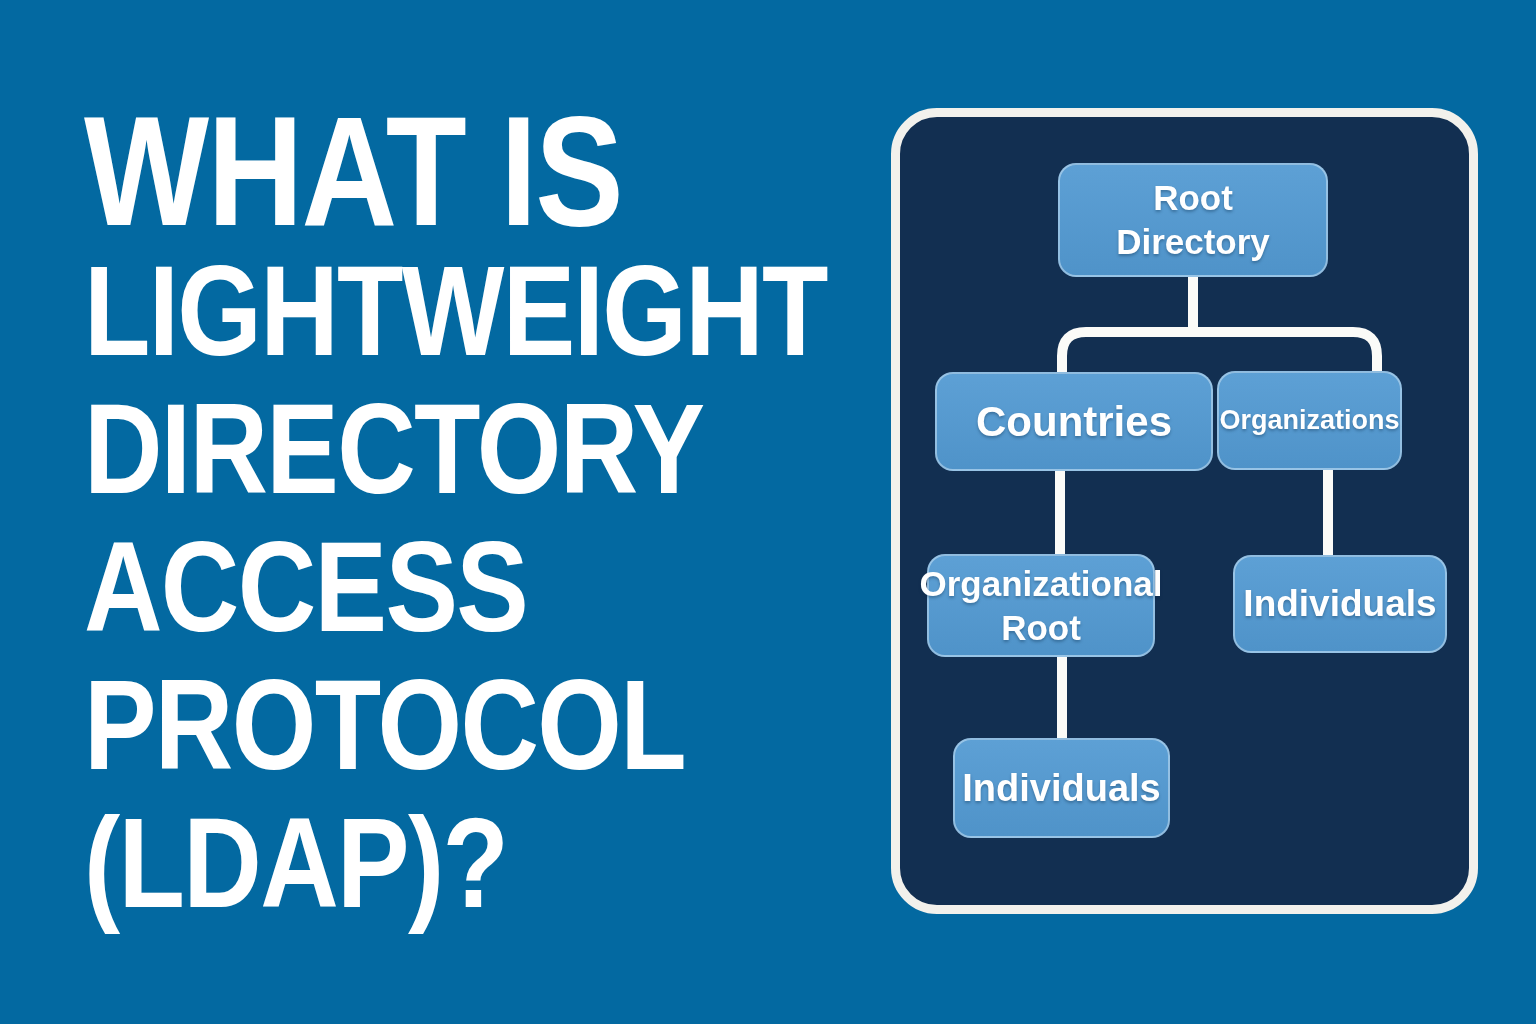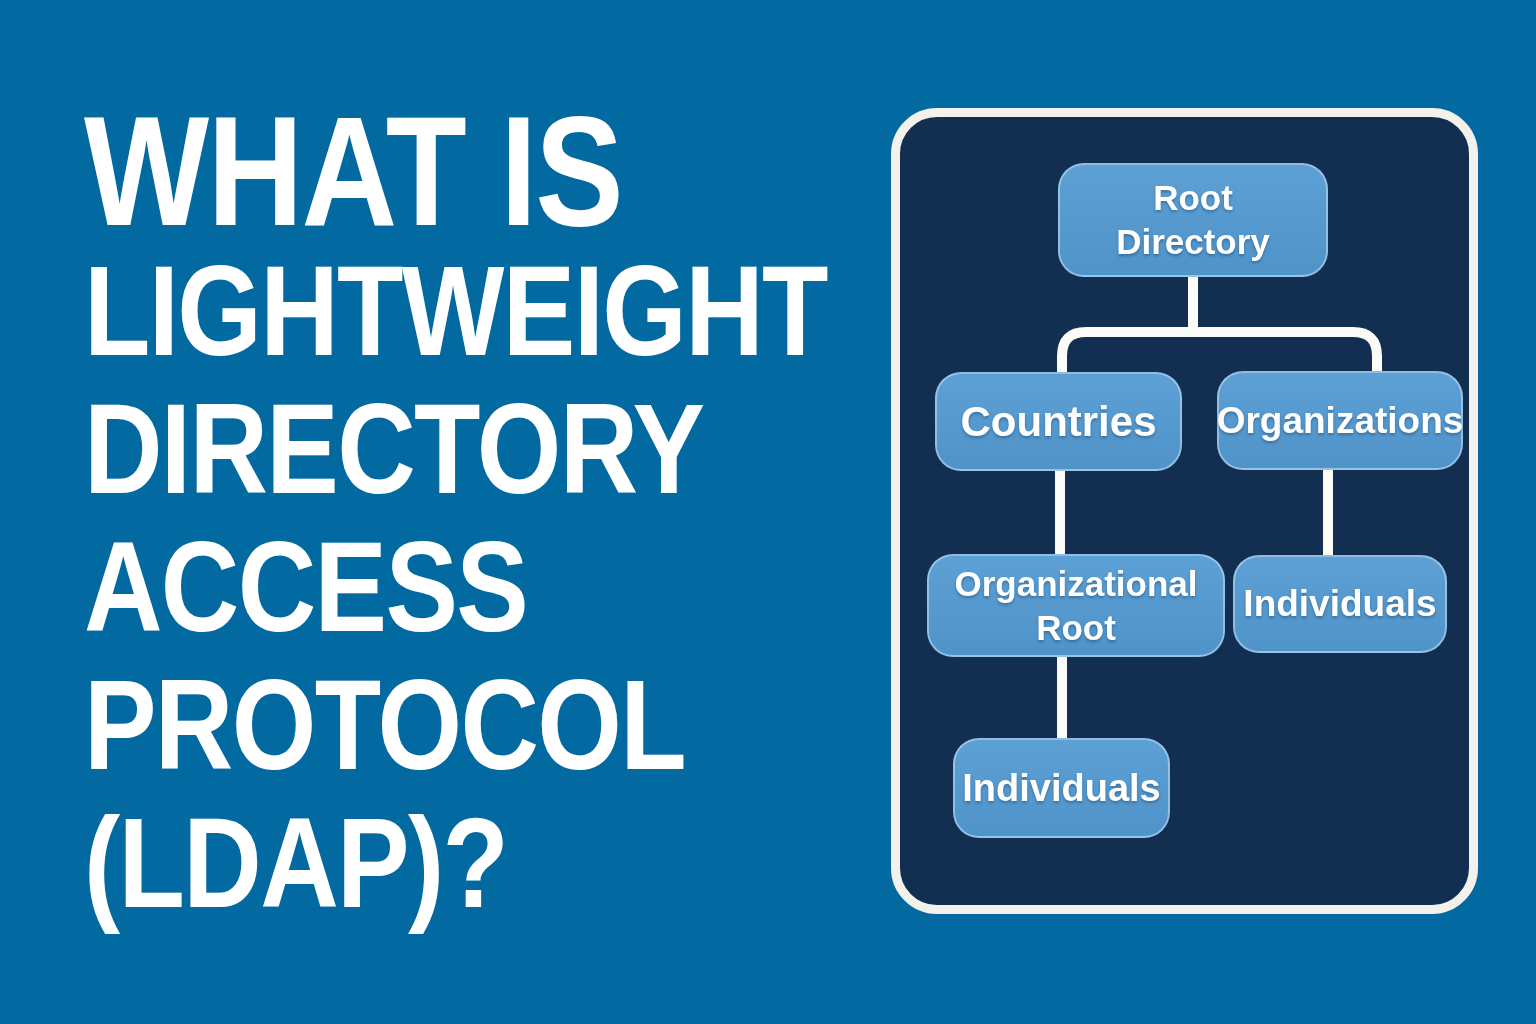--- a/index.html
+++ b/index.html
@@ -62,33 +62,33 @@
   
   .node {
     position: absolute;
     z-index: 3;
     box-sizing: border-box;
     display: flex;
     flex-direction: column;
     align-items: center;
     justify-content: center;
     text-align: center;
-    border-radius: 26px;
+    border-radius: 18px;
     background: linear-gradient(180deg, #5da0d5 0%, #4f93c9 100%);
     border: 2px solid rgba(225, 240, 250, 0.45);
     color: #ffffff;
     font-weight: bold;
     text-shadow: 0 2px 3px rgba(10, 40, 70, 0.35);
   }
   .node span { display: block; }
 
   .n-root          { left: 1058px; top: 163px; width: 270px; height: 114px; font-size: 35px; line-height: 44px; }
-  .n-countries     { left: 935px;  top: 372px; width: 247px; height: 99px;  font-size: 42px; }
-  .n-organizations { left: 1217px; top: 371px; width: 246px; height: 99px;  font-size: 37px; }
-  .n-orgunits      { left: 927px;  top: 554px; width: 298px; height: 103px; font-size: 35px; line-height: 44px; }
+  .n-countries     { left: 935px;  top: 372px; width: 278px; height: 99px;  font-size: 42px; }
+  .n-organizations { left: 1217px; top: 371px; width: 185px; height: 99px;  font-size: 27px; }
+  .n-orgunits      { left: 927px;  top: 554px; width: 228px; height: 103px; font-size: 35px; line-height: 44px; }
   .n-ind-right     { left: 1233px; top: 555px; width: 214px; height: 98px;  font-size: 37px; }
   .n-ind-left      { left: 953px;  top: 738px; width: 217px; height: 100px; font-size: 38px; }
 </style>
 </head>
 <body>
 
 <div class="stage">
 
   <div class="title-block">
     <div class="title-line first">WHAT IS</div>

